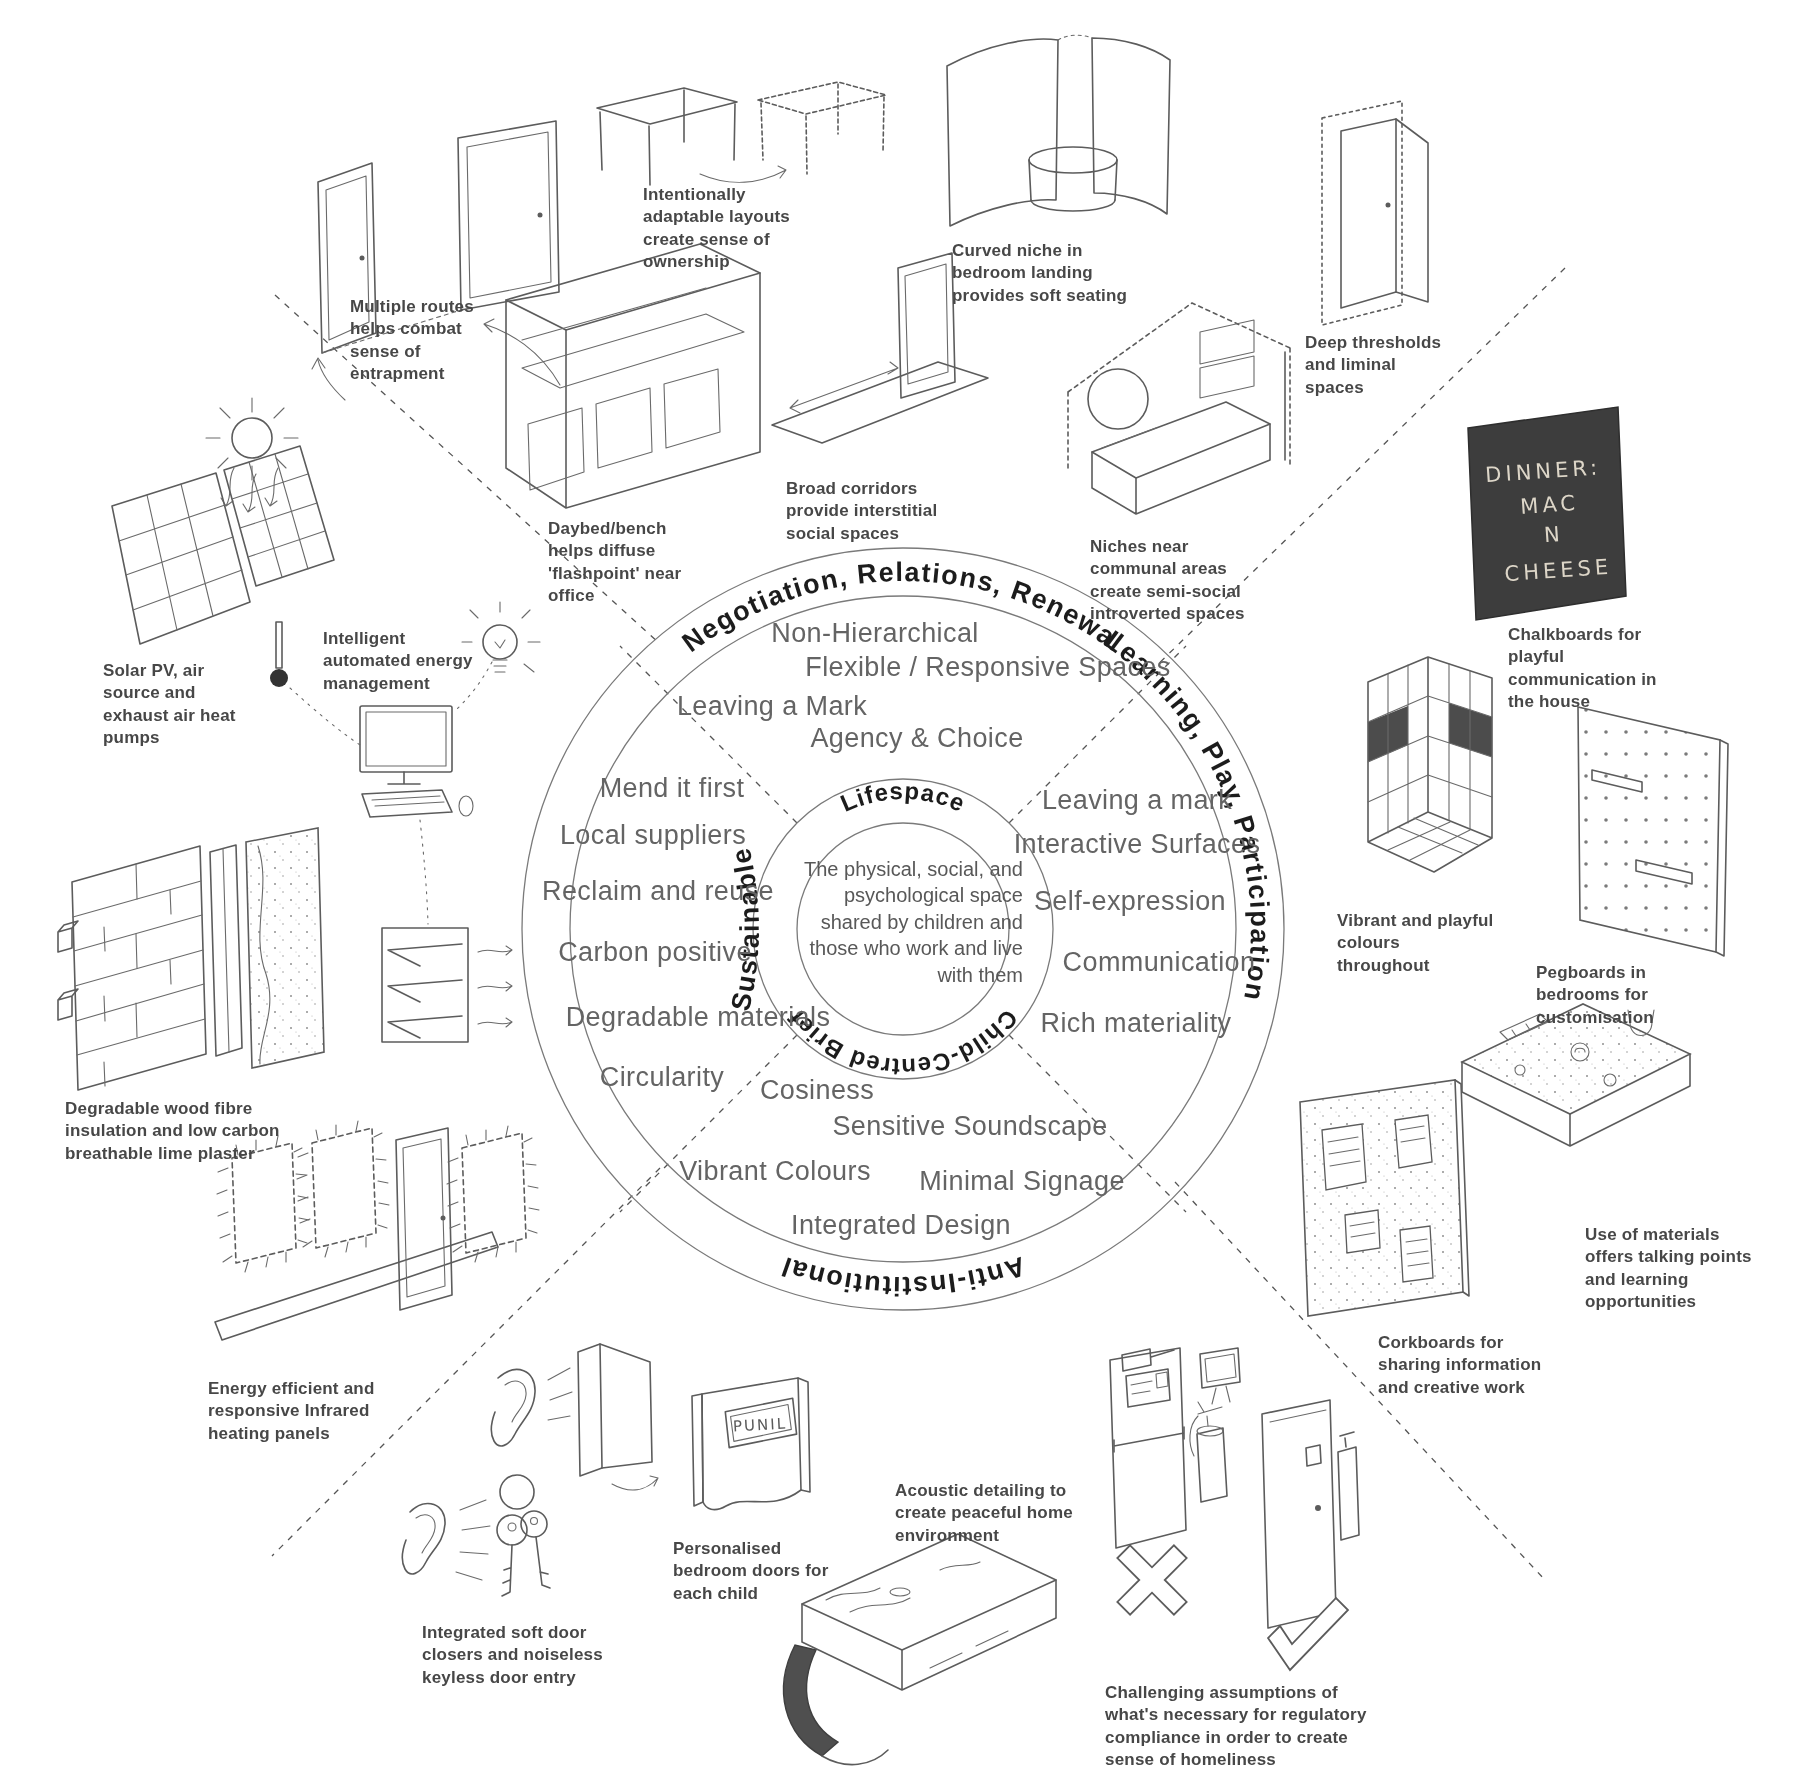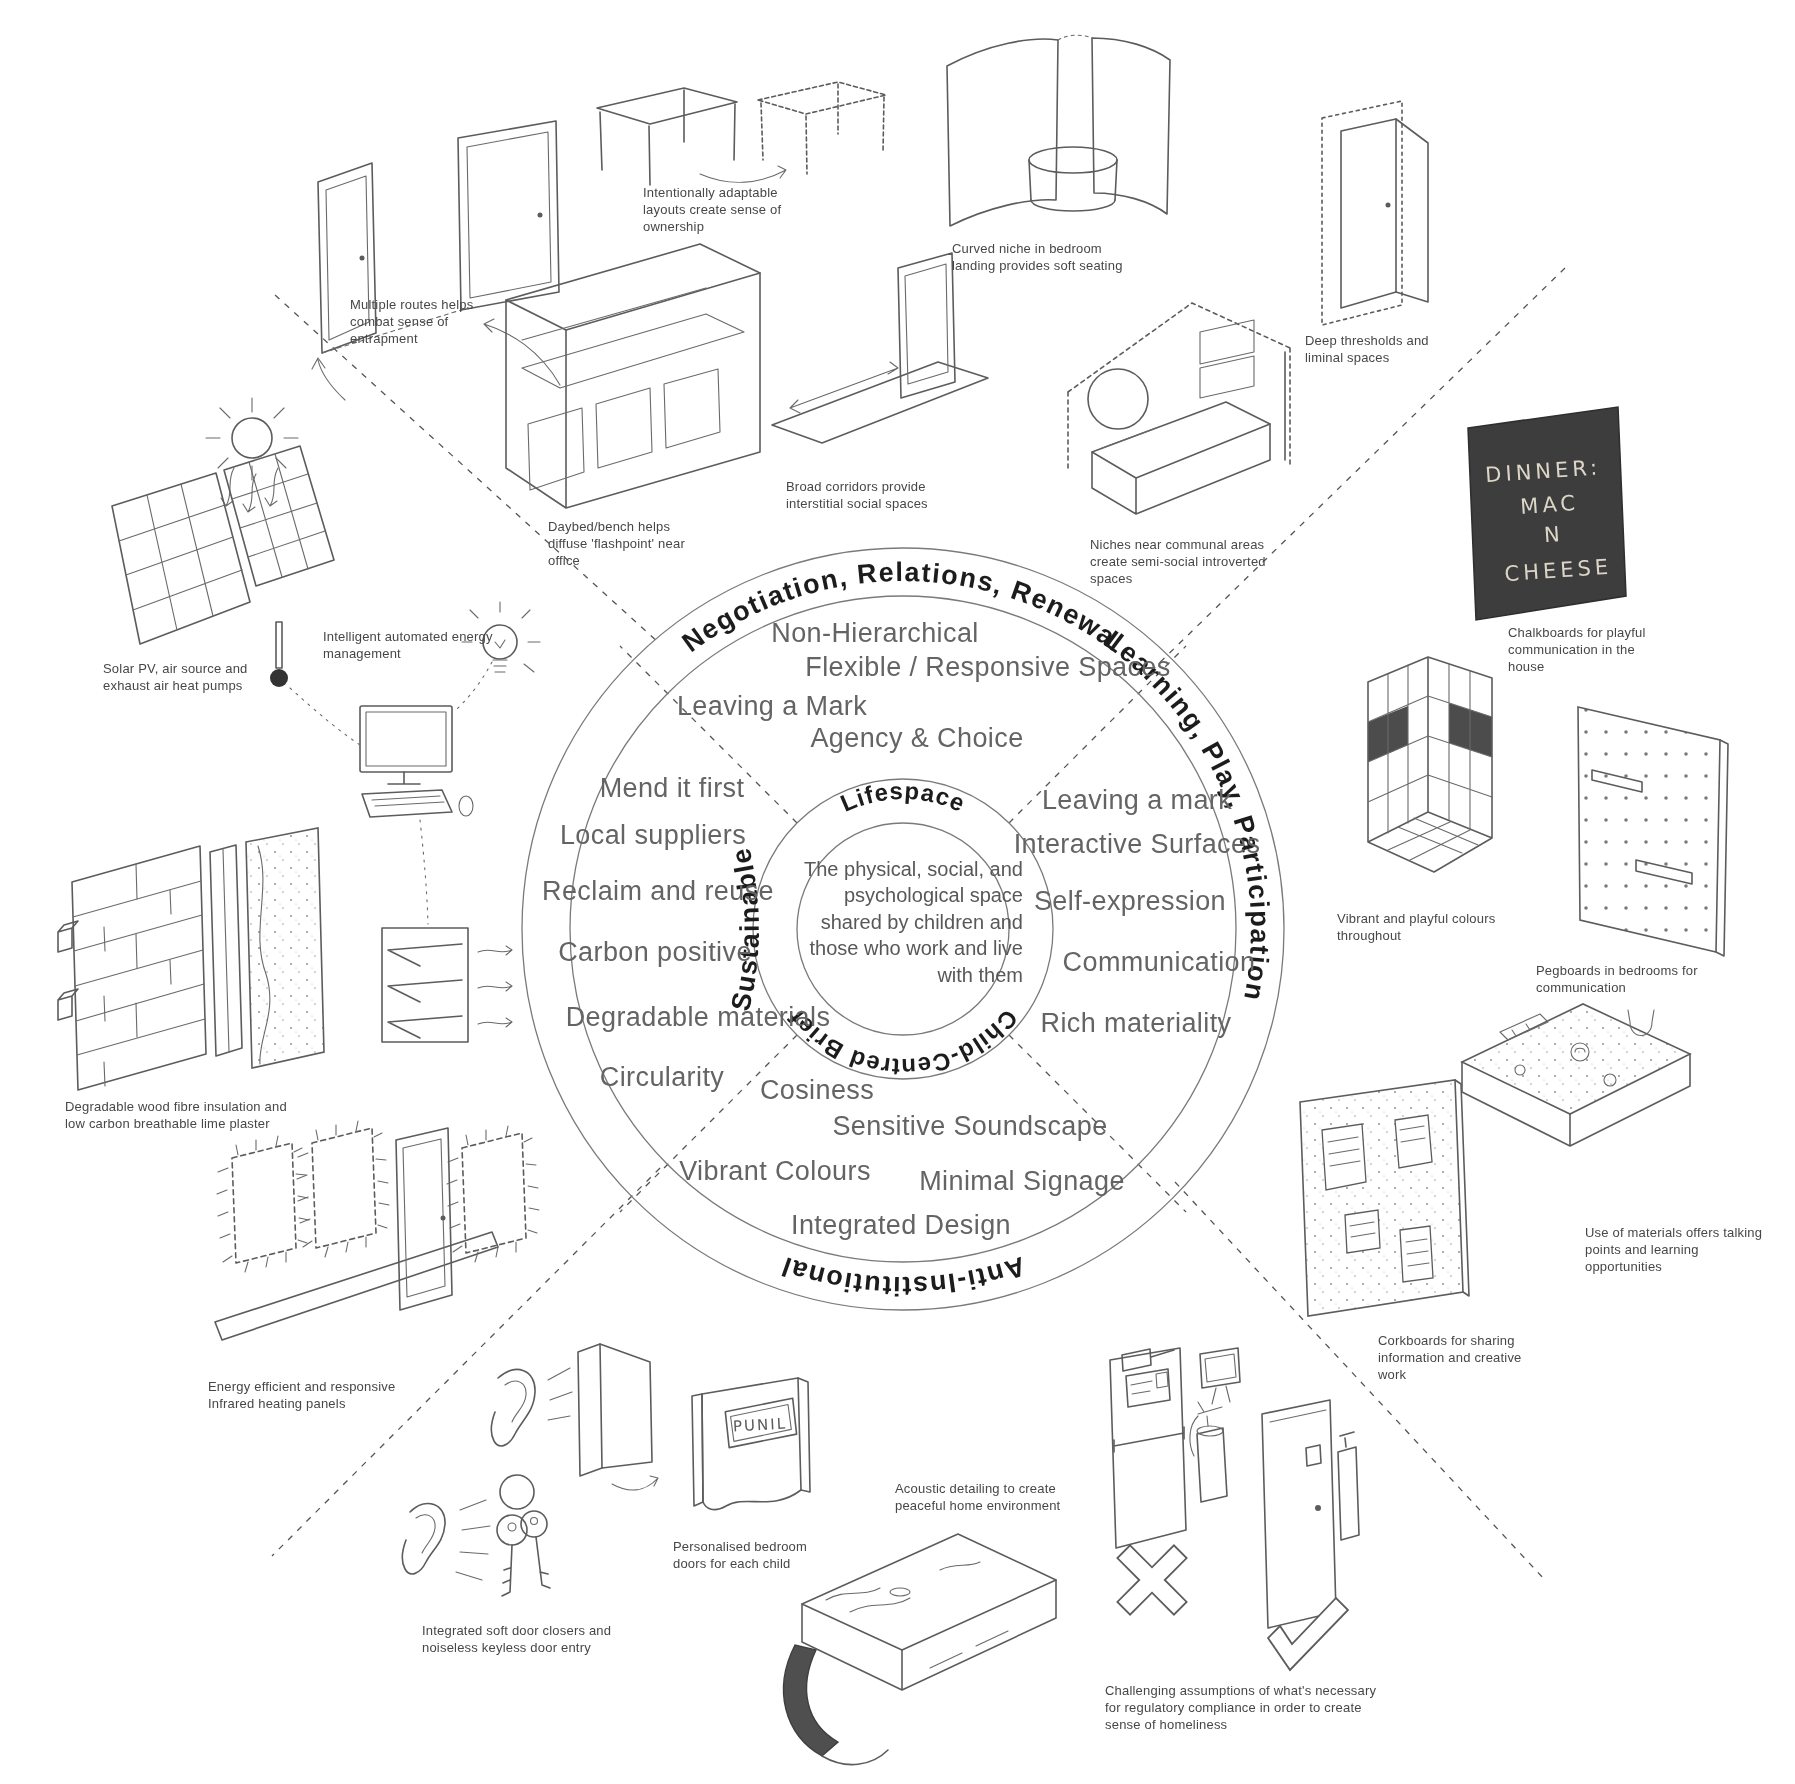--- a/index.html
+++ b/index.html
@@ -11,21 +11,21 @@
   .ringline{stroke:#7a7a7a;fill:none;stroke-width:1.3;}
   .dash{stroke:#555;fill:none;stroke-width:1.3;stroke-dasharray:6 7;}
   .ringlabel{font-family:"Liberation Sans",sans-serif;font-size:27px;font-weight:bold;
              fill:#1c1c1c;letter-spacing:1.5px;}
   .hublabel{font-family:"Liberation Sans",sans-serif;font-size:24px;font-weight:bold;
             fill:#1c1c1c;letter-spacing:1px;}
   .chalk{font-family:"DejaVu Sans",sans-serif;font-size:21px;fill:#ddd6c8;letter-spacing:4px;}
   .plate{font-family:"DejaVu Sans",sans-serif;font-size:15px;fill:#5a5a5a;letter-spacing:2px;}
   .kw{position:absolute;transform:translate(-50%,-50%);white-space:nowrap;
       font-size:27px;color:#646464;letter-spacing:0.4px;}
-  .cap{position:absolute;font-size:13px;color:#474747;line-height:1.32;letter-spacing:0.2px;}
+  .cap{position:absolute;font-size:17px;color:#474747;line-height:1.32;letter-spacing:0.2px;font-weight:bold;}
   .hub-desc{position:absolute;left:783px;top:856px;width:240px;text-align:right;
             font-size:20px;color:#585858;line-height:1.32;}
 </style>
 </head>
 <body>
 
 <div id="canvas">
 
 <svg id="art" width="1795" height="1784" viewBox="0 0 1795 1784" xmlns="http://www.w3.org/2000/svg">
   <defs>
@@ -321,21 +321,21 @@
 
   <div class="cap" style="left:350px;top:296px;width:155px">Multiple routes helps combat sense of entrapment</div>
   <div class="cap" style="left:643px;top:184px;width:165px">Intentionally adaptable layouts create sense of ownership</div>
   <div class="cap" style="left:952px;top:240px;width:180px">Curved niche in bedroom landing provides soft seating</div>
   <div class="cap" style="left:1305px;top:332px;width:150px">Deep thresholds and liminal spaces</div>
   <div class="cap" style="left:548px;top:518px;width:150px">Daybed/bench helps diffuse 'flashpoint' near office</div>
   <div class="cap" style="left:786px;top:478px;width:180px">Broad corridors provide interstitial social spaces</div>
   <div class="cap" style="left:1090px;top:536px;width:180px">Niches near communal areas create semi-social introverted spaces</div>
   <div class="cap" style="left:1508px;top:624px;width:165px">Chalkboards for playful communication in the house</div>
   <div class="cap" style="left:1337px;top:910px;width:160px">Vibrant and playful colours throughout</div>
-  <div class="cap" style="left:1536px;top:962px;width:180px">Pegboards in bedrooms for communication</div>
+  <div class="cap" style="left:1536px;top:962px;width:180px">Pegboards in bedrooms for customisation</div>
   <div class="cap" style="left:1585px;top:1224px;width:180px">Use of materials offers talking points and learning opportunities</div>
   <div class="cap" style="left:1378px;top:1332px;width:175px">Corkboards for sharing information and creative work</div>
   <div class="cap" style="left:103px;top:660px;width:150px">Solar PV, air source and exhaust air heat pumps</div>
   <div class="cap" style="left:323px;top:628px;width:170px">Intelligent automated energy management</div>
   <div class="cap" style="left:65px;top:1098px;width:235px">Degradable wood fibre insulation and low carbon breathable lime plaster</div>
   <div class="cap" style="left:208px;top:1378px;width:225px">Energy efficient and responsive Infrared heating panels</div>
   <div class="cap" style="left:422px;top:1622px;width:220px">Integrated soft door closers and noiseless keyless door entry</div>
   <div class="cap" style="left:673px;top:1538px;width:160px">Personalised bedroom doors for each child</div>
   <div class="cap" style="left:895px;top:1480px;width:205px">Acoustic detailing to create peaceful home environment</div>
   <div class="cap" style="left:1105px;top:1682px;width:275px">Challenging assumptions of what's necessary for regulatory compliance in order to create sense of homeliness</div>

